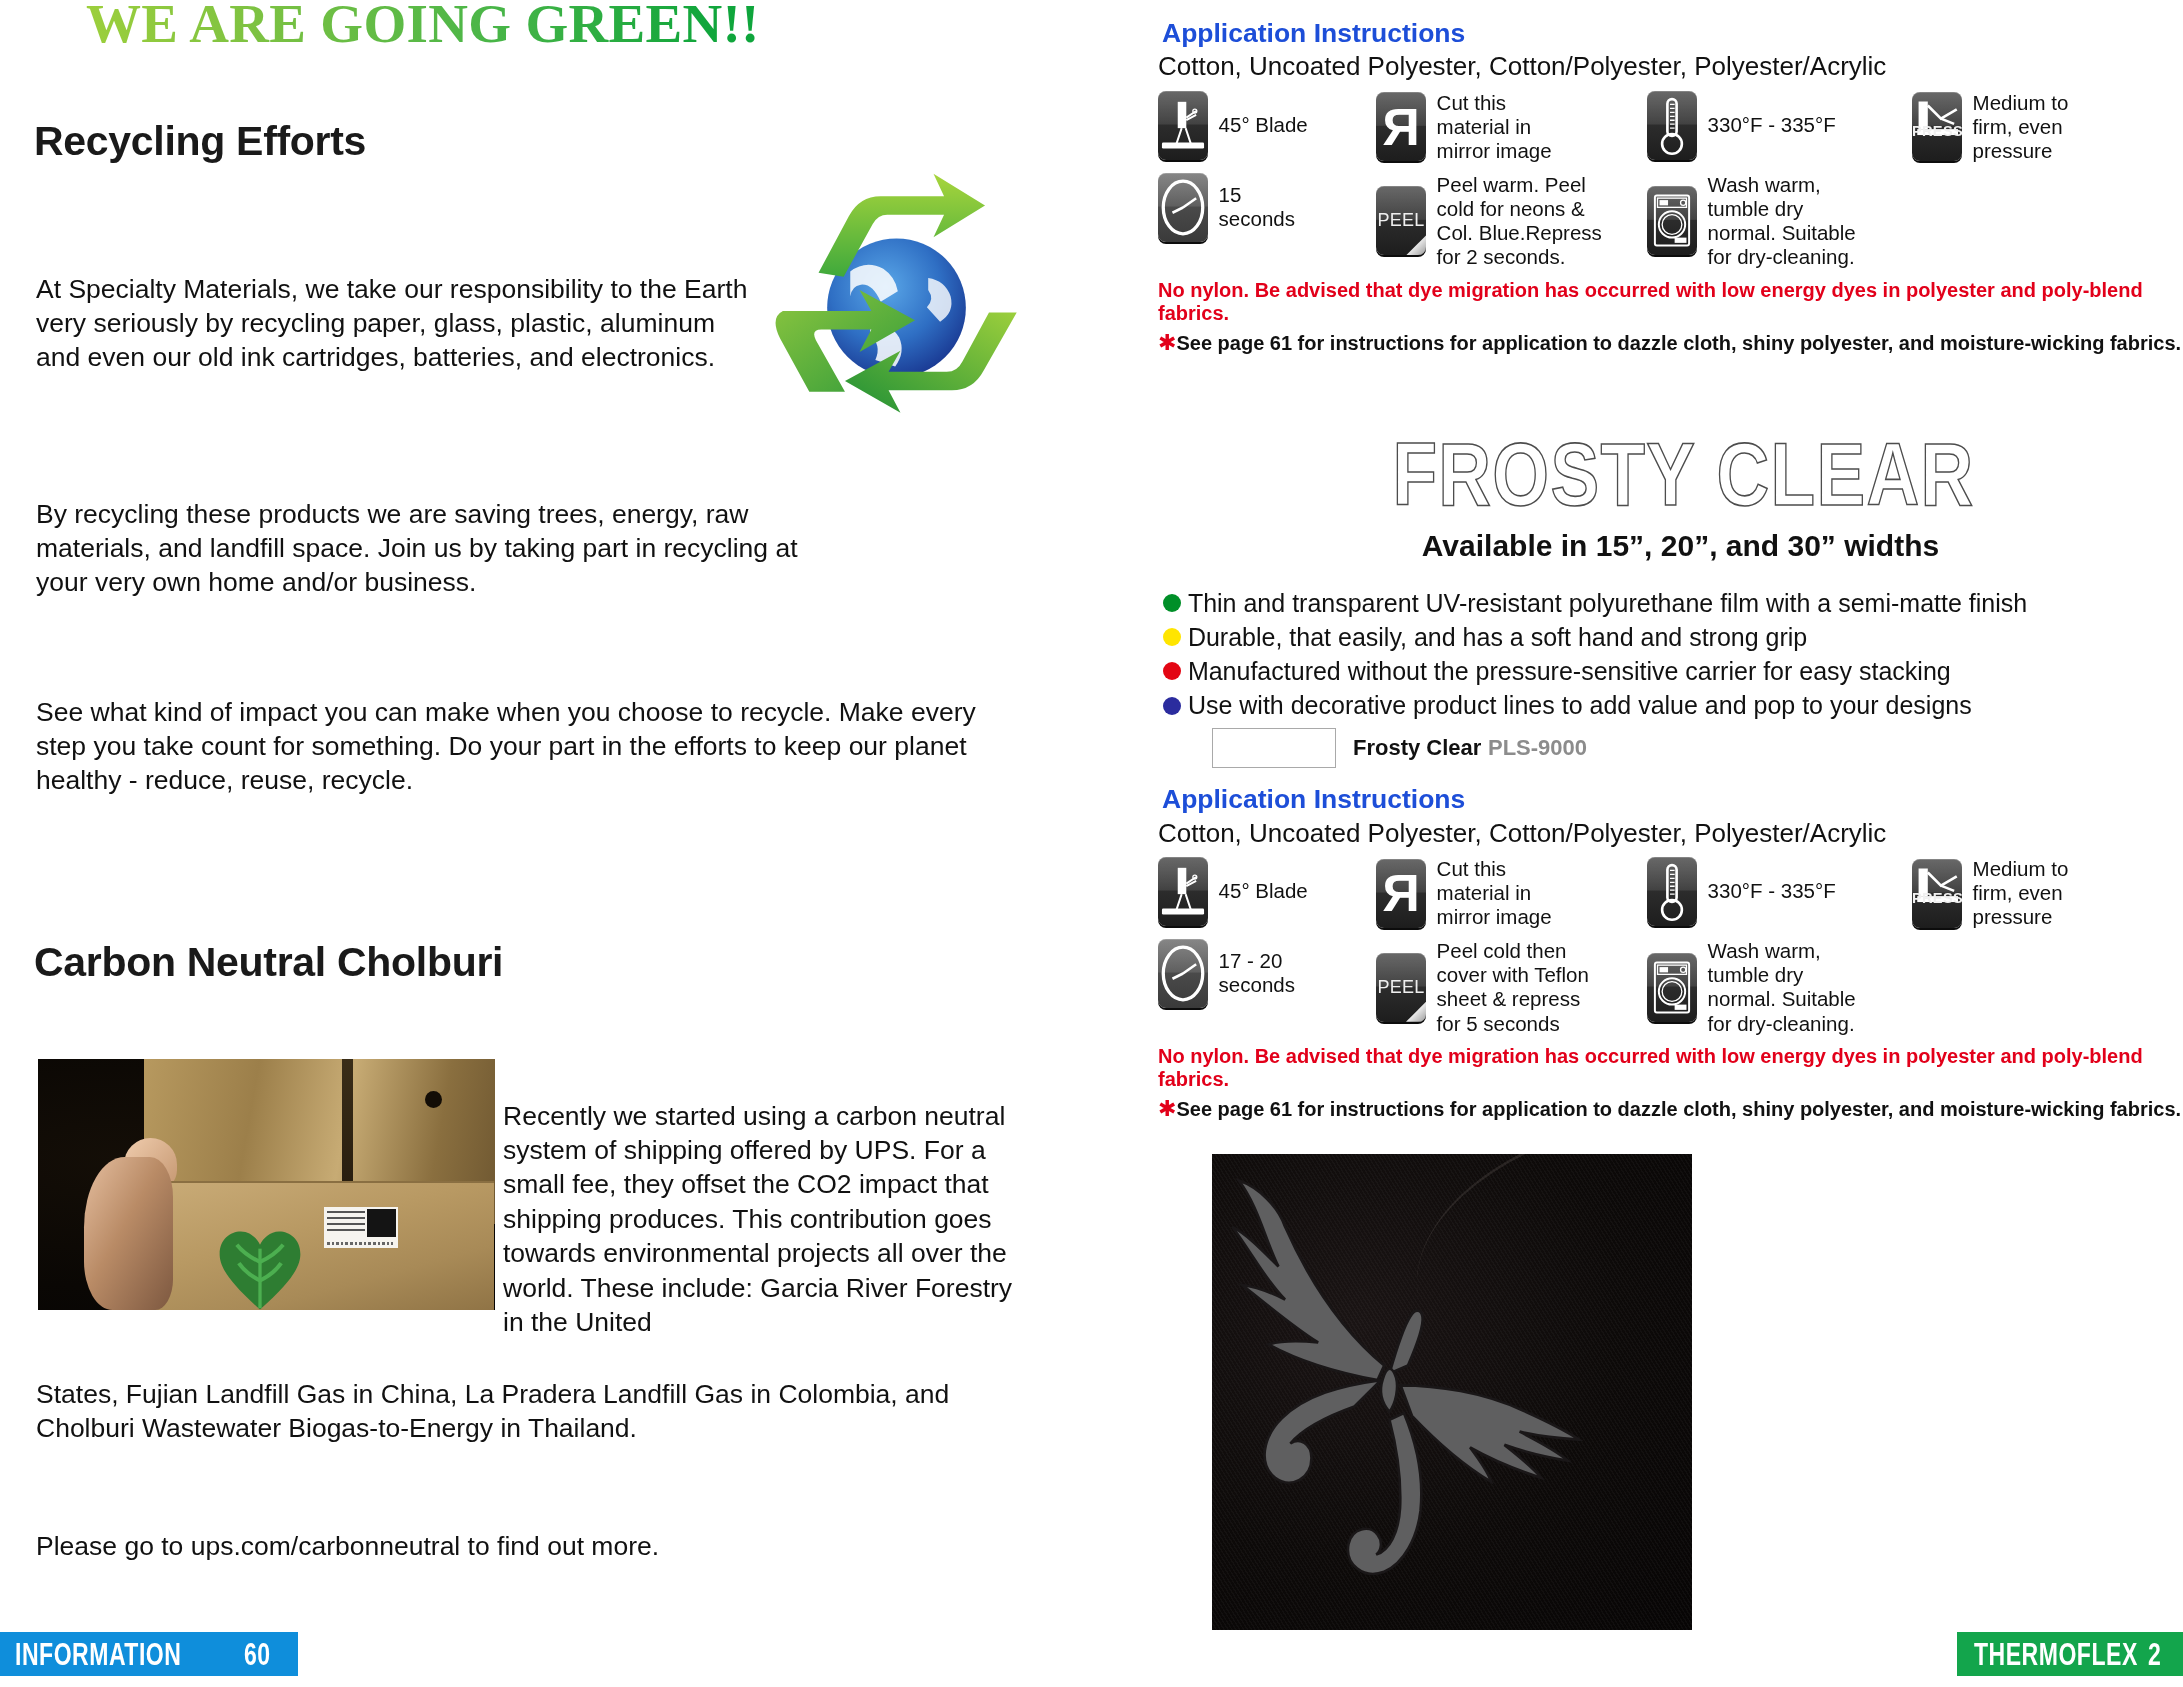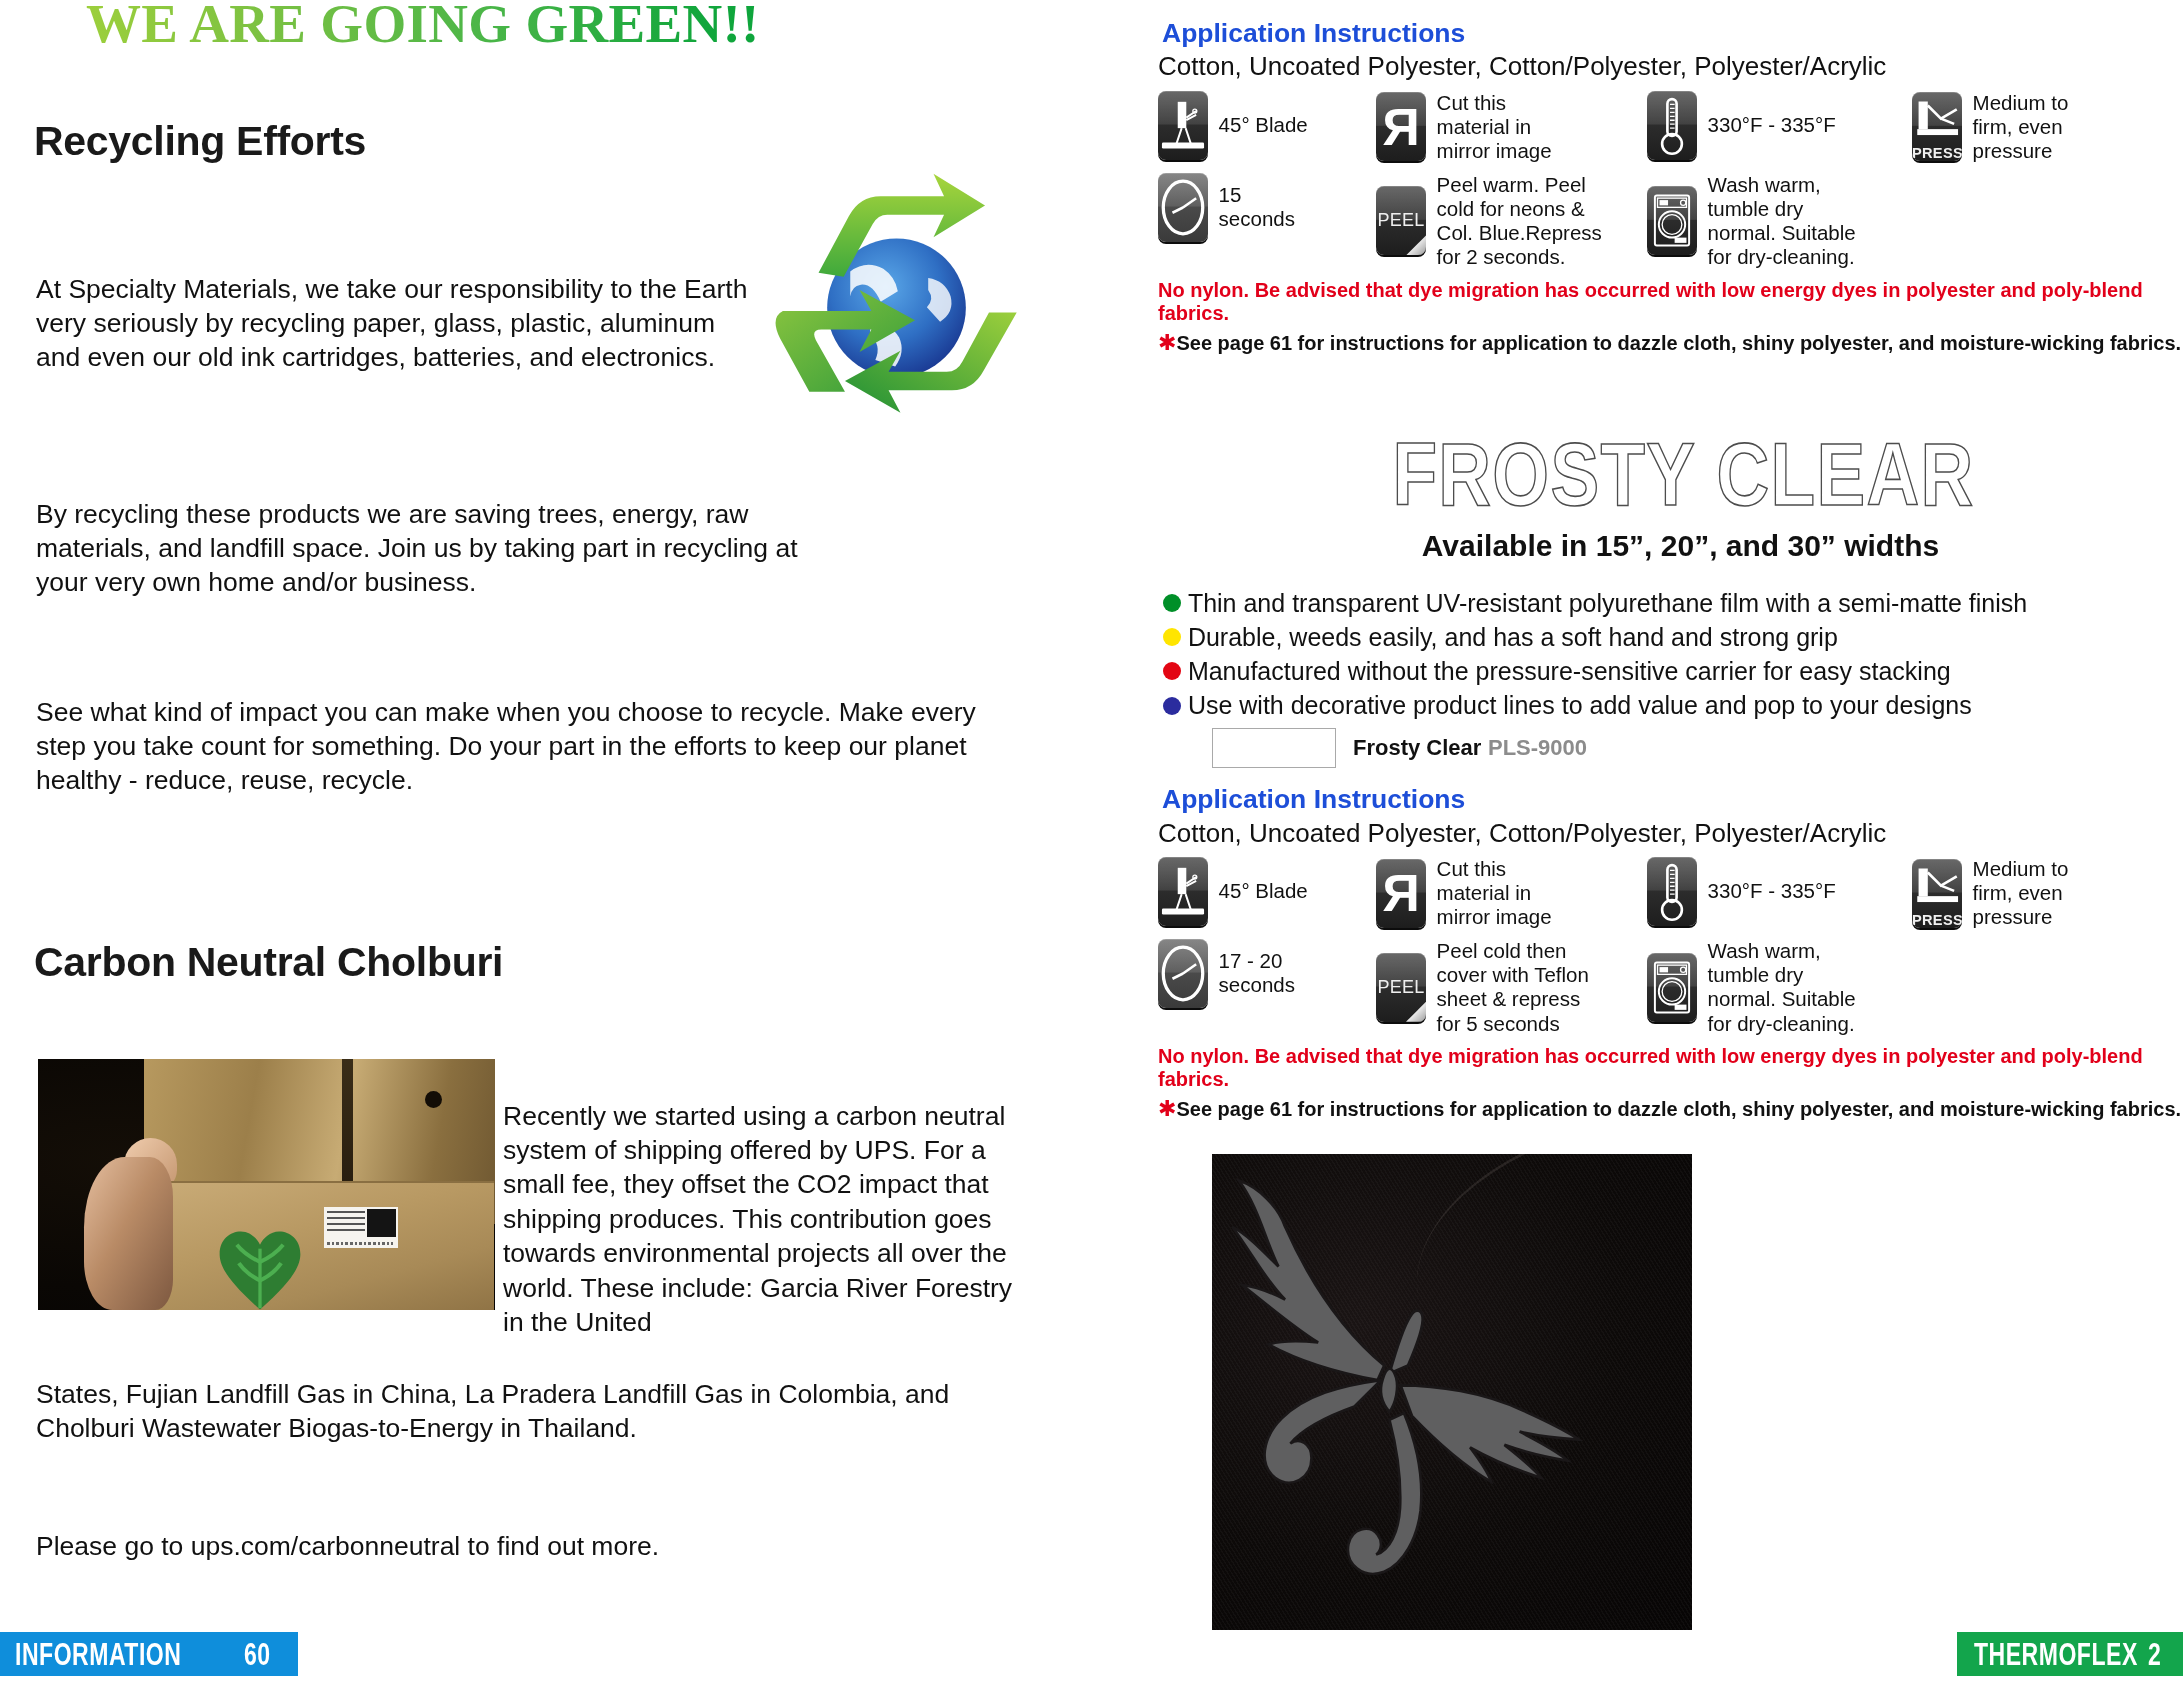--- a/index.html
+++ b/index.html
@@ -101,21 +101,21 @@
       background:linear-gradient(180deg,rgba(255,255,255,.17),rgba(255,255,255,.03));}
   .glyph.light{background:linear-gradient(180deg,#6e6e6e 0%,#5a5a5a 48%,#4a4a4a 50%,#3a3a3a 100%);}
   .glyph svg{position:absolute;inset:0;width:100%;height:100%;}
 
   
   .mirrorR{position:absolute;inset:0;display:flex;align-items:center;justify-content:center;
       color:#fff;font-weight:bold;font-size:52px;line-height:1;transform:scaleX(-1);
       font-family:"Liberation Sans",sans-serif;}
   .peeltxt{position:absolute;inset:0;display:flex;align-items:center;justify-content:center;
       color:#efefef;font-weight:normal;font-size:18px;letter-spacing:0.3px;}
-  .presstxt{position:absolute;left:0;bottom:0;width:100%;text-align:center;
+  .presstxt{position:absolute;left:0;bottom:22px;width:100%;text-align:center;
       color:#f0f0f0;font-weight:bold;font-size:14.6px;letter-spacing:0.3px;}
   .curl{position:absolute;right:0;bottom:0;width:20px;height:20px;
       background:linear-gradient(135deg,#cfcfcf 0%,#f2f2f2 45%,#9a9a9a 100%);
       clip-path:polygon(100% 0,100% 100%,0 100%);}
 
   .warn{color:#e2001a;font-weight:bold;font-size:20px;line-height:1.16;margin-top:6.6px;}
   .note{color:#111;font-weight:bold;font-size:20px;line-height:1.16;margin-top:4.6px;}
   .note .star{color:#e2001a;font-size:22px;}
 
   
@@ -336,21 +336,21 @@
     <div id="frosty-title">FROSTY CLEAR</div>
     <div id="frosty-avail">Available in 15”, 20”, and 30” widths</div>
 
     <div id="features">
       <div class="feat">
         <span class="dot" style="background: rgb(0, 143, 40);"></span>
         <span class="ftxt">Thin and transparent UV-resistant polyurethane film with a semi-matte finish</span>
       </div>
       <div class="feat">
         <span class="dot" style="background: rgb(255, 229, 0);"></span>
-        <span class="ftxt">Durable, weeds easily, and has a soft hand and strong grip</span>
+        <span class="ftxt">Durable, that easily, and has a soft hand and strong grip</span>
       </div>
       <div class="feat">
         <span class="dot" style="background: rgb(227, 6, 19);"></span>
         <span class="ftxt">Manufactured without the pressure-sensitive carrier for easy stacking</span>
       </div>
       <div class="feat">
         <span class="dot" style="background: rgb(43, 44, 158);"></span>
         <span class="ftxt">Use with decorative product lines to add value and pop to your designs</span>
       </div>
     </div>

